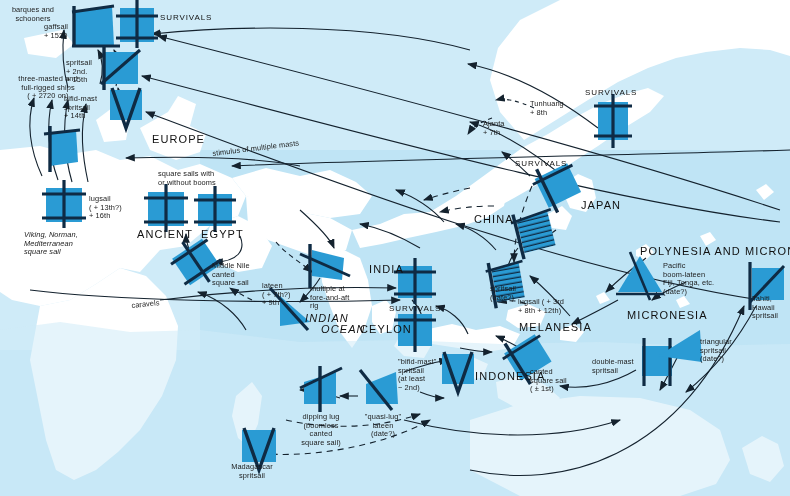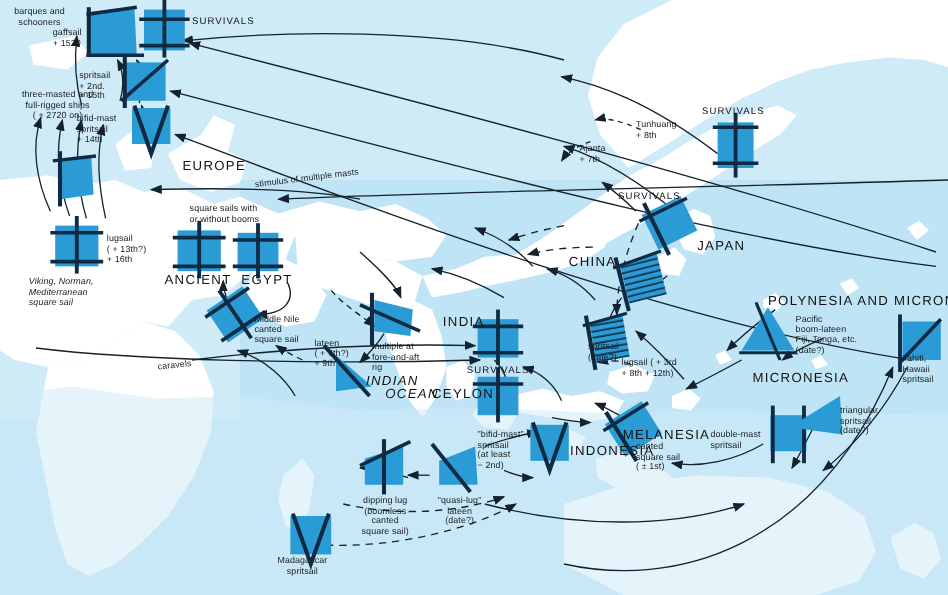--- a/index.html
+++ b/index.html
@@ -361,21 +361,21 @@
   <div id="regions">
       <div class="reg" style="left: 152px; top: 133px;">EUROPE</div>
       <div class="reg" style="left: 137px; top: 228px; text-align: right;">ANCIENT  EGYPT</div>
       <div class="reg" style="left: 357px; top: 263px; margin-left: 12px;">INDIA</div>
       <div class="reg" style="left: 360px; top: 323px;">CEYLON</div>
       <div class="reg ital" style="left: 305px; top: 312px;">INDIAN</div>
       <div class="reg ital" style="left: 321px; top: 323px;">OCEAN</div>
       <div class="reg" style="left: 474px; top: 213px;">CHINA</div>
       <div class="reg" style="left: 581px; top: 199px;">JAPAN</div>
       <div class="reg" style="left: 475px; top: 370px;">INDONESIA</div>
-      <div class="reg" style="left: 519px; top: 321px; margin-top: 36px;">MELANESIA</div>
+      <div class="reg" style="left: 519px; top: 321px;">MELANESIA</div>
       <div class="reg" style="left: 627px; top: 309px;">MICRONESIA</div>
       <div class="reg" style="left: 640px; top: 245px;">POLYNESIA AND MICRONESIA</div>
     </div>
   <div id="survivals">
       <div class="surv" style="left: 160px; top: 13px;">SURVIVALS</div>
       <div class="surv" style="left: 585px; top: 88px;">SURVIVALS</div>
       <div class="surv" style="left: 515px; top: 159px;">SURVIVALS</div>
       <div class="surv" style="left: 389px; top: 304px;">SURVIVALS</div>
     </div>
 </div>

